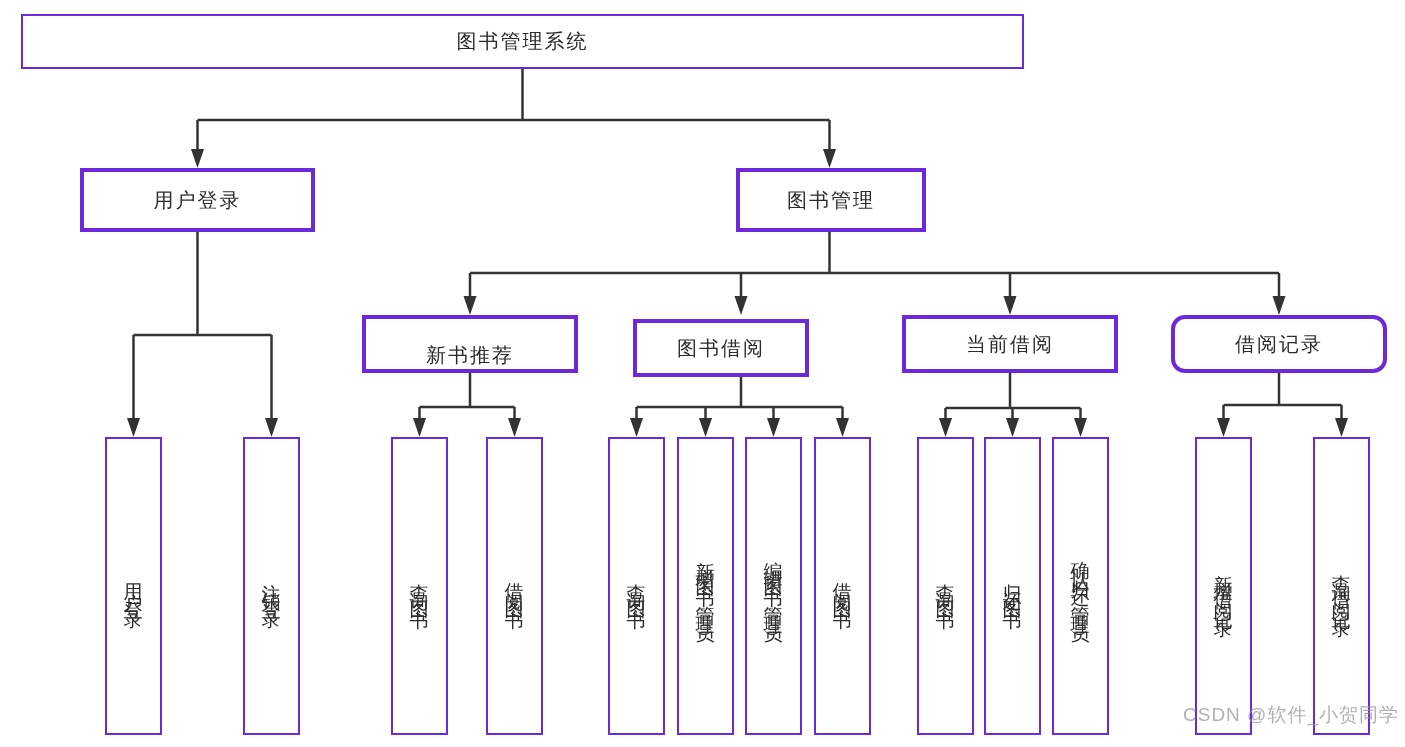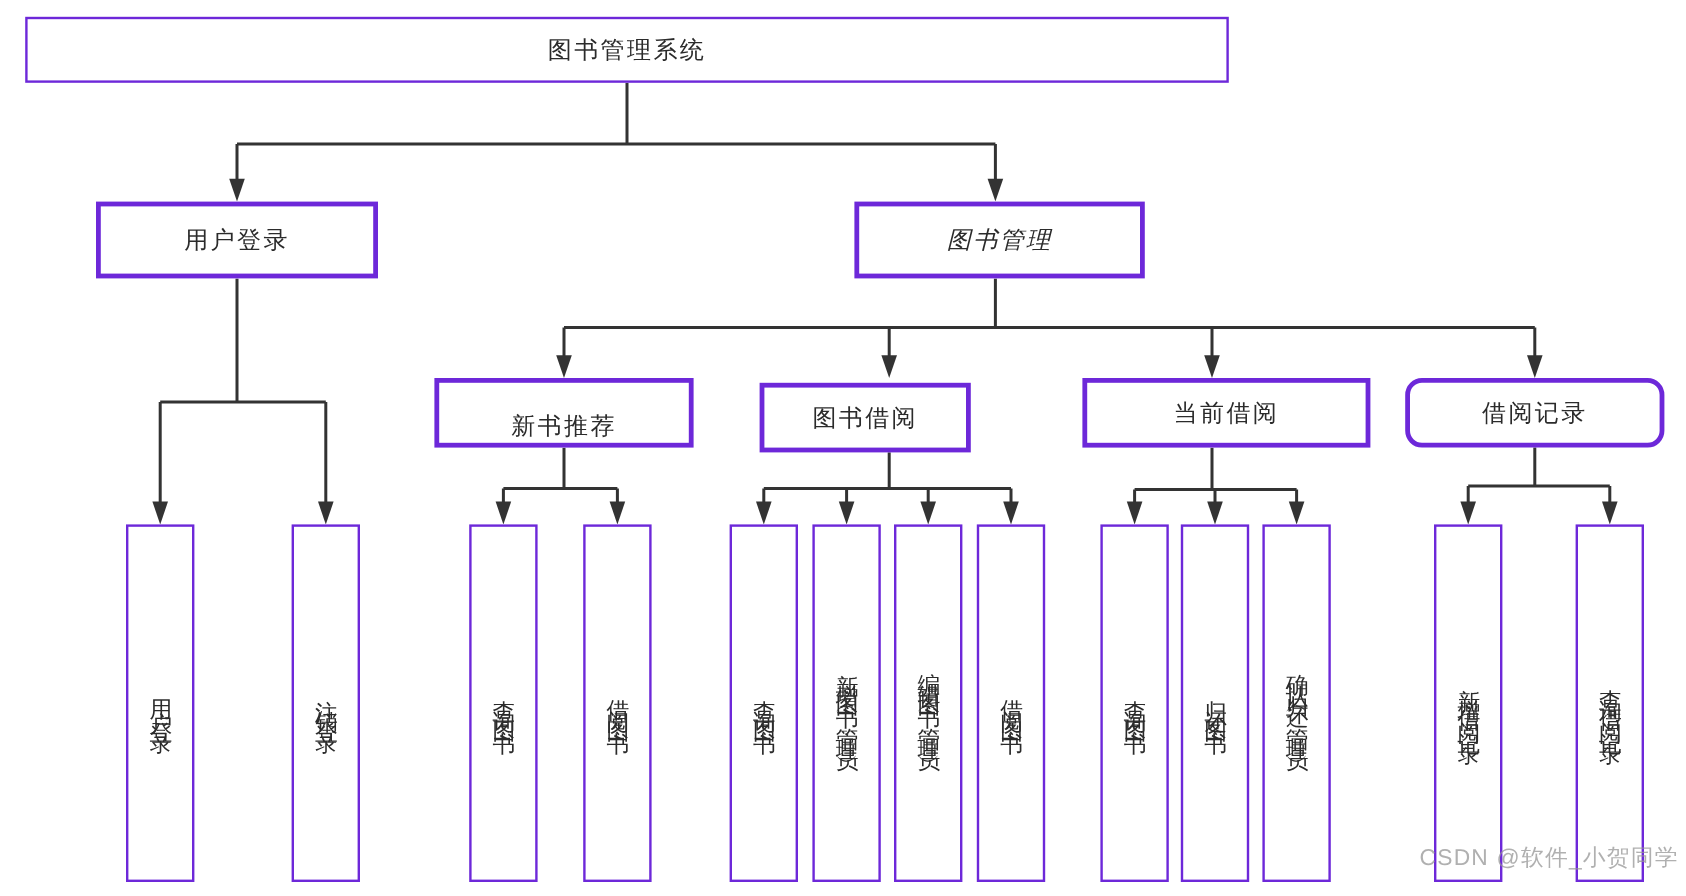--- a/index.html
+++ b/index.html
@@ -106,31 +106,31 @@
     </g>
   </svg>
 
   <div class="node h root" style="left:21px; top:14px; width:1003px; height:55px;">
     <span>图书管理系统</span>
   </div>
 
   <div class="node h" style="left:80px; top:168px; width:235px; height:64px;">
     <span>用户登录</span>
   </div>
-  <div class="node h" style="left:712px; top:168px; width:242px; height:64px;font-style:italic;">
+  <div class="node h" style="left:736px; top:168px; width:190px; height:64px;">
     <span>图书管理</span>
   </div>
 
   <div class="node h" style="left:362px; top:315px; width:216px; height:58px;align-items:flex-end;">
     <span>新书推荐</span>
   </div>
   <div class="node h" style="left:633px; top:319px; width:176px; height:58px;">
     <span>图书借阅</span>
   </div>
-  <div class="node h" style="left:902px; top:315px; width:240px; height:58px;">
+  <div class="node h" style="left:902px; top:315px; width:216px; height:58px;">
     <span>当前借阅</span>
   </div>
   <div class="node h" style="left:1171px; top:315px; width:216px; height:58px;border-radius:14px;">
     <span>借阅记录</span>
   </div>
 
   <div class="node v" style="left:105px; top:437px; width:57px; height:298px;">
     <span>用户登录</span>
   </div>
   <div class="node v" style="left:243px; top:437px; width:57px; height:298px;">

